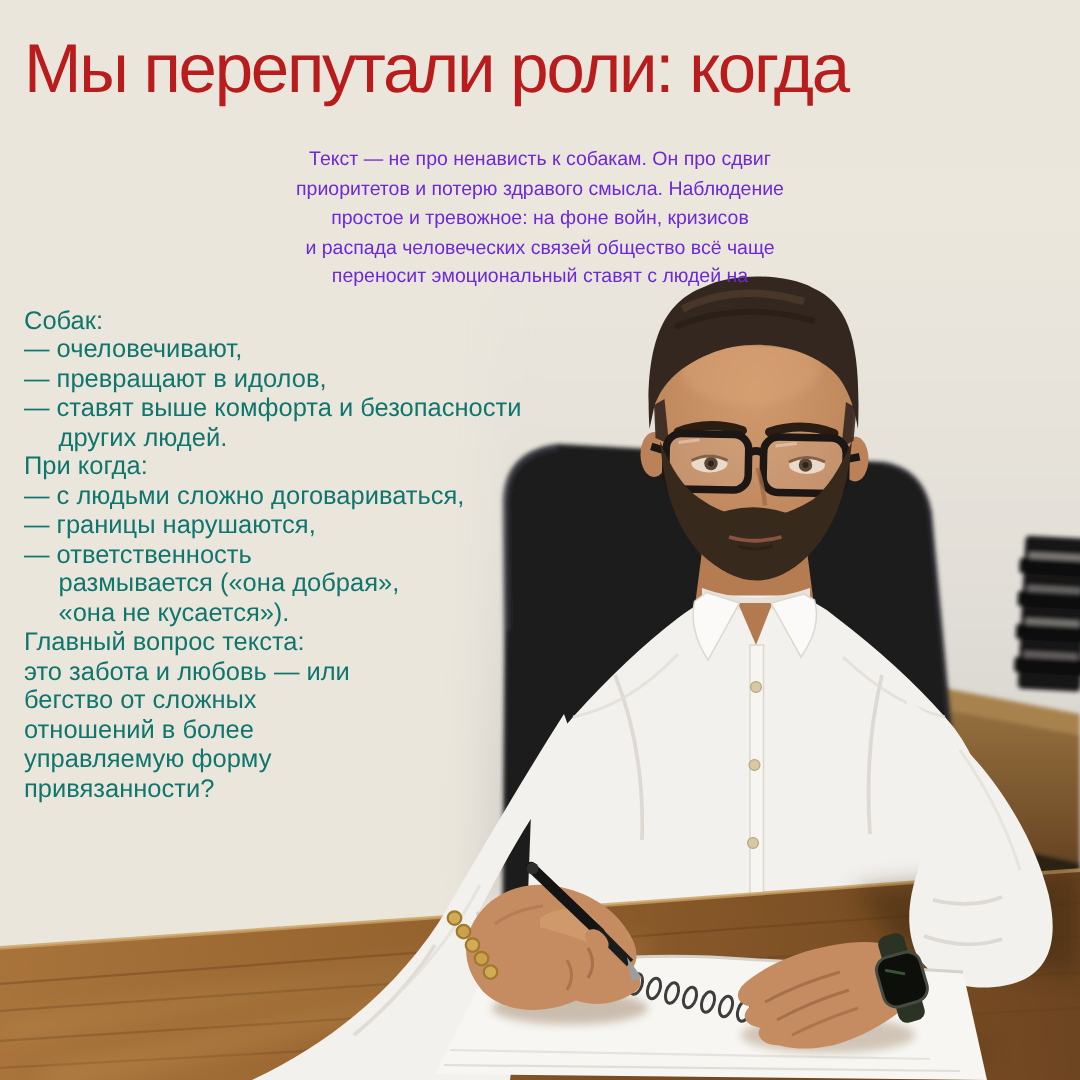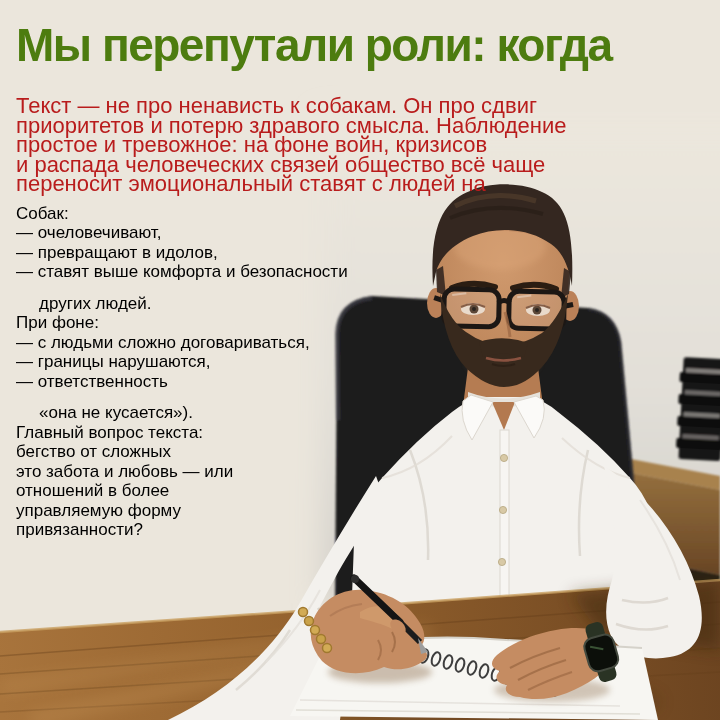--- a/index.html
+++ b/index.html
@@ -4,28 +4,28 @@
 <style>
   html,body{margin:0;padding:0;background:#777;}
   .canvas{
     position:relative;width:720px;height:720px;margin:0 auto;
     background:#EBE6DC;overflow:hidden;
     font-family:"Liberation Sans",sans-serif;
   }
   .photo{position:absolute;inset:0;}
   .text-layer{position:absolute;top:0;left:0;width:720px;}
   .headline{
-    margin:22px 16px 0;color:#4d7c0f;font-weight:bold;
+    margin:22px 16px 0;color:#b91c1c;font-weight:normal;
     font-size:46px;line-height:47px;letter-spacing:-1.5px;
   }
   .headline .line{white-space:nowrap;}
-  .intro{margin:27px 16px 0;color:#b91c1c;font-size:22px;line-height:19.5px;}
-  .bodytext{margin:10px 16px 0;color:#000000;font-size:17px;line-height:19.5px;}
+  .intro{margin:27px 16px 0;color:#6d28d9;font-size:13px;line-height:19.5px;text-align:center;}
+  .bodytext{margin:10px 16px 0;color:#0f766e;font-size:17px;line-height:19.5px;}
   .line{white-space:nowrap;}
-  .ind{padding-left:23px;margin-top:12px;}
+  .ind{padding-left:23px;}
 </style>
 </head>
 <body>
 
 <div class="canvas">
 
   <svg class="photo" viewBox="0 0 720 720" width="720" height="720" role="img" aria-label="Мужчина в очках и белой рубашке сидит в чёрном офисном кресле за деревянным столом и пишет ручкой в блокноте на пружине">
     <defs>
       <filter id="b1" x="-20%" y="-20%" width="140%" height="140%">
           <feGaussianBlur stdDeviation="1.3"></feGaussianBlur>
@@ -273,27 +273,28 @@
       <div class="line">и распада человеческих связей общество всё чаще</div>
       <div class="line">переносит эмоциональный ставят с людей на</div>
     </div>
 
     <div class="bodytext">
       <div class="line">Собак:</div>
       <div class="line">— очеловечивают,</div>
       <div class="line">— превращают в идолов,</div>
       <div class="line">— ставят выше комфорта и безопасности</div>
       <div class="line ind">других людей.</div>
-      <div class="line">При фоне:</div>
+      <div class="line">При когда:</div>
       <div class="line">— с людьми сложно договариваться,</div>
       <div class="line">— границы нарушаются,</div>
       <div class="line">— ответственность</div>
+      <div class="line ind">размывается («она добрая»,</div>
       <div class="line ind">«она не кусается»).</div>
       <div class="line">Главный вопрос текста:</div>
+      <div class="line">это забота и любовь — или</div>
       <div class="line">бегство от сложных</div>
-      <div class="line">это забота и любовь — или</div>
       <div class="line">отношений в более</div>
       <div class="line">управляемую форму</div>
       <div class="line">привязанности?</div>
     </div>
 
   </div>
 </div>
 
 </body></html>

